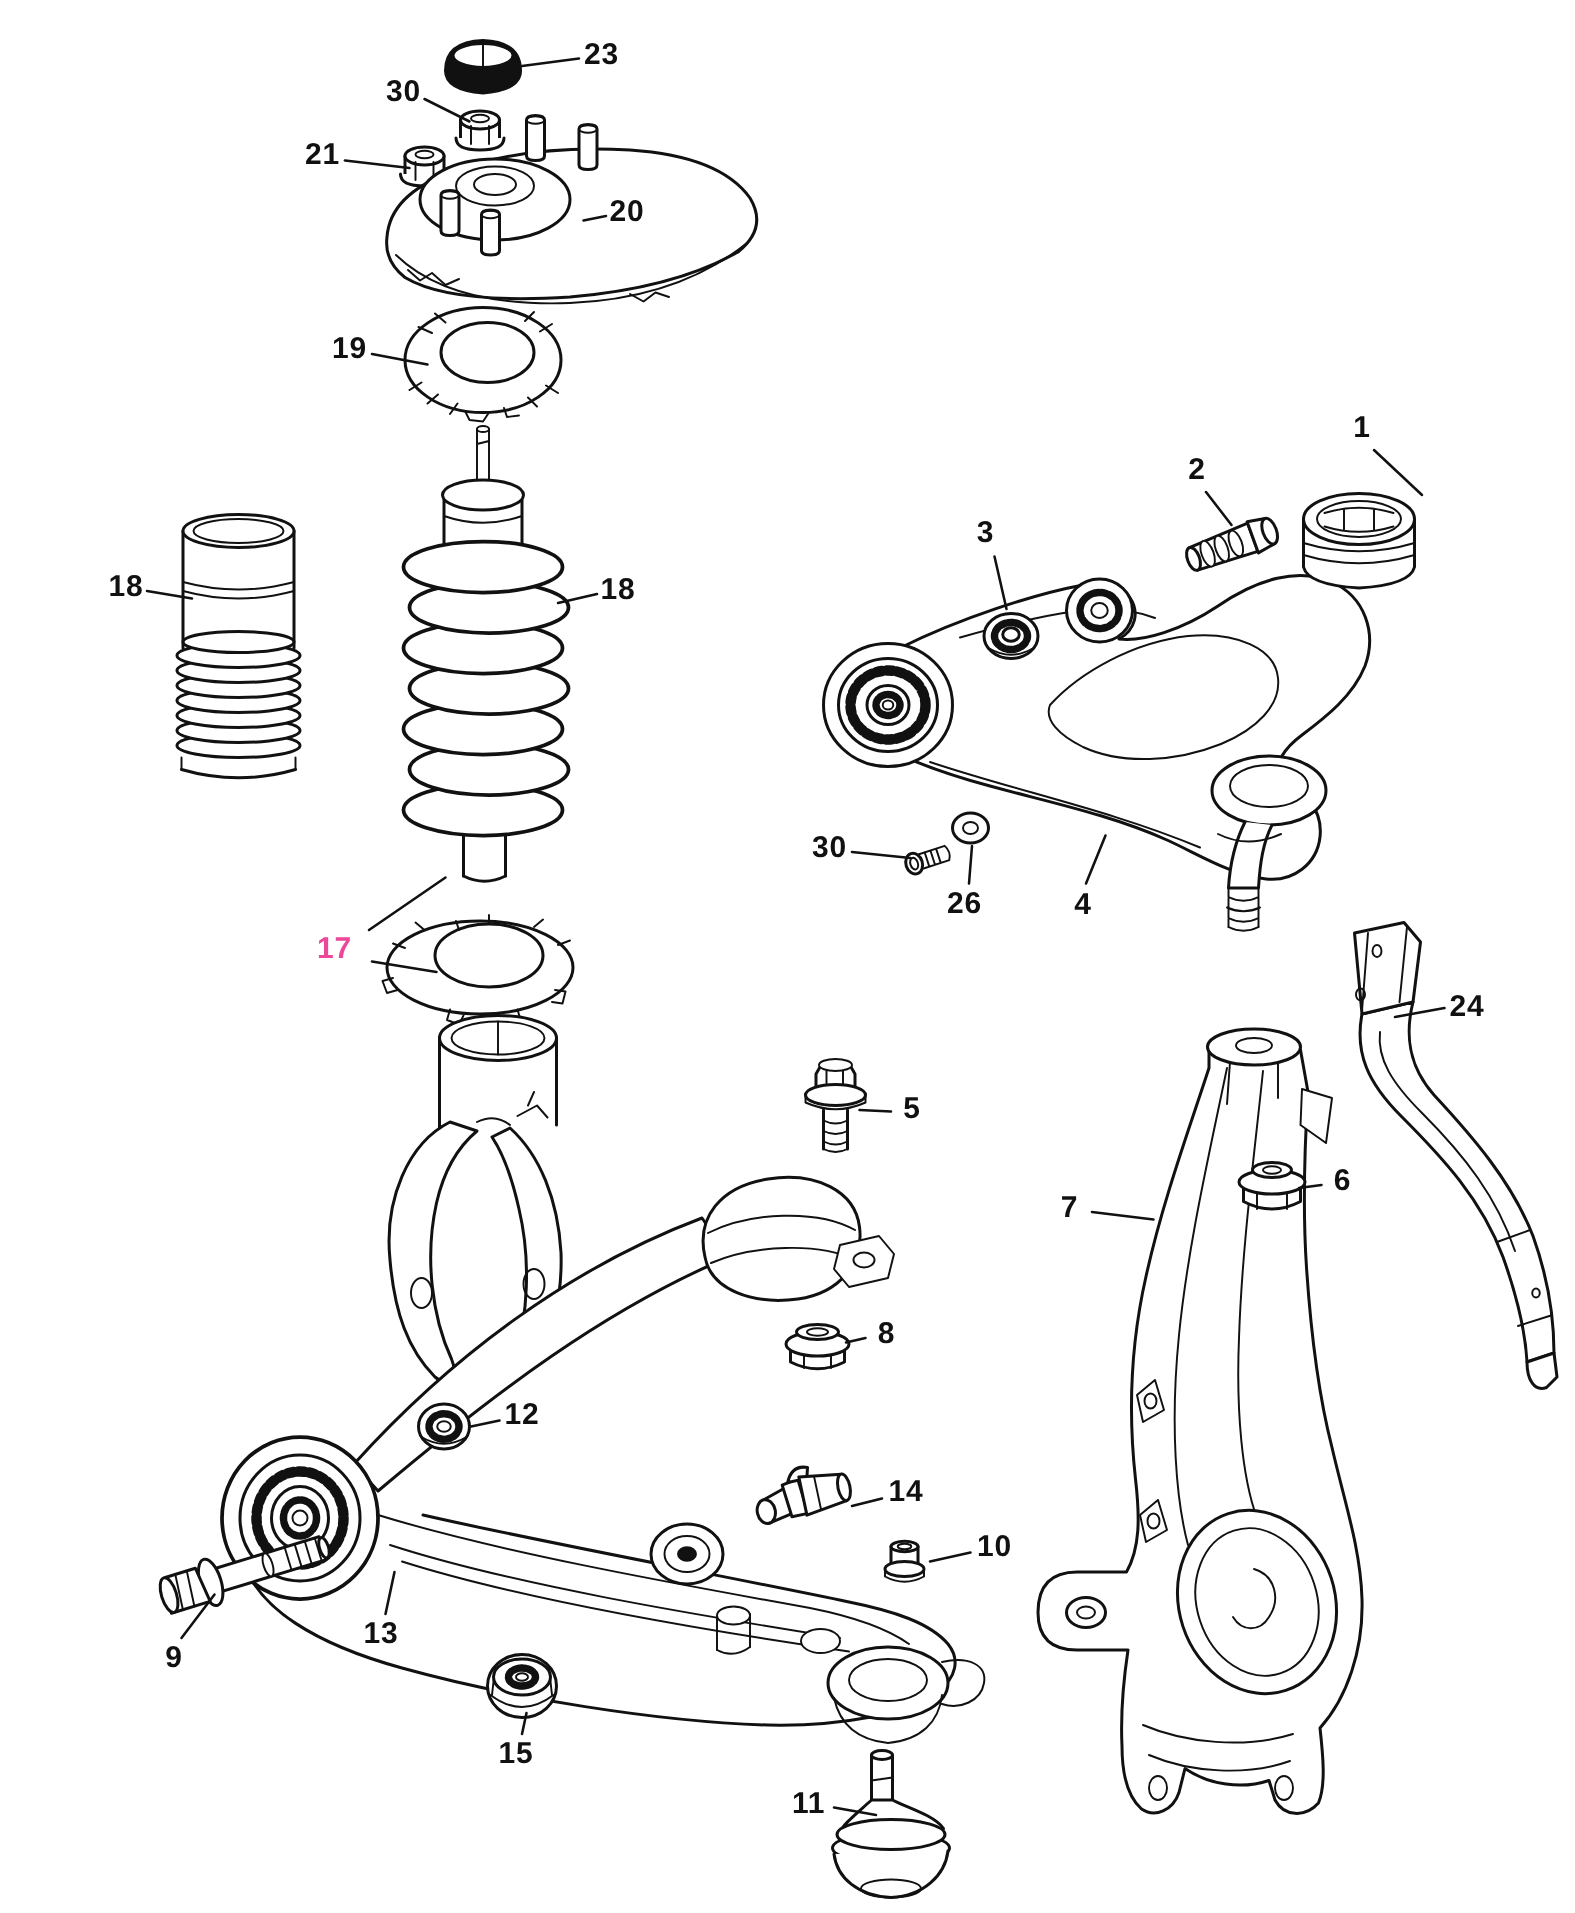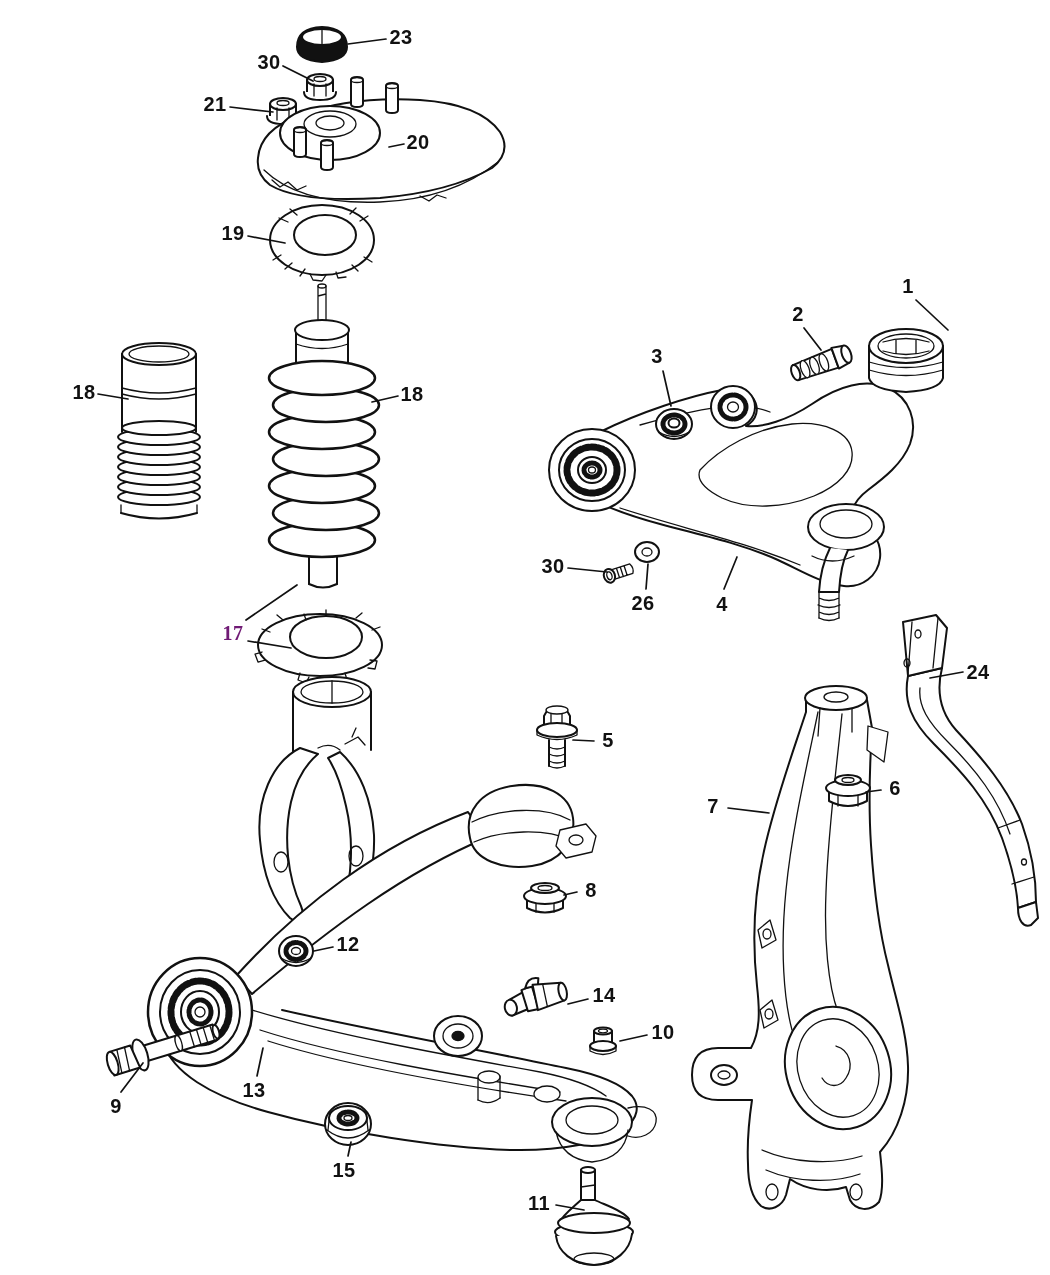--- a/index.html
+++ b/index.html
@@ -367,21 +367,21 @@
       <div class="callout" style="left: 713px; top: 806px; color: rgb(17, 17, 17);">7</div>
       <div class="callout" style="left: 591px; top: 890px; color: rgb(17, 17, 17);">8</div>
       <div class="callout" style="left: 116px; top: 1106px; color: rgb(17, 17, 17);">9</div>
       <div class="callout" style="left: 663px; top: 1032px; color: rgb(17, 17, 17);">10</div>
       <div class="callout" style="left: 539px; top: 1203px; color: rgb(17, 17, 17);">11</div>
       <div class="callout" style="left: 348px; top: 944px; color: rgb(17, 17, 17);">12</div>
       <div class="callout" style="left: 254px; top: 1090px; color: rgb(17, 17, 17);">13</div>
       <div class="callout" style="left: 604px; top: 995px; color: rgb(17, 17, 17);">14</div>
       <div class="callout" style="left: 344px; top: 1170px; color: rgb(17, 17, 17);">15</div>
       <div class="callout" style="left: 412px; top: 394px; color: rgb(17, 17, 17);">18</div>
-      <div class="callout" style="left: 233px; top: 633px; color: #701a75; font-family: Liberation Serif, serif;">17</div>
+      <div class="callout" style="left: 223px; top: 633px; color: #ec4899;">17</div>
       <div class="callout" style="left: 84px; top: 392px; color: rgb(17, 17, 17); text-align: right;">18</div>
       <div class="callout" style="left: 233px; top: 233px; color: rgb(17, 17, 17);">19</div>
       <div class="callout" style="left: 418px; top: 142px; color: rgb(17, 17, 17);">20</div>
       <div class="callout" style="left: 215px; top: 104px; color: rgb(17, 17, 17);">21</div>
       <div class="callout" style="left: 269px; top: 62px; color: rgb(17, 17, 17);">30</div>
       <div class="callout" style="left: 401px; top: 37px; color: rgb(17, 17, 17);">23</div>
       <div class="callout" style="left: 978px; top: 672px; color: rgb(17, 17, 17);">24</div>
       <div class="callout" style="left: 553px; top: 566px; color: rgb(17, 17, 17);">30</div>
       <div class="callout" style="left: 643px; top: 603px; color: rgb(17, 17, 17);">26</div>
     </div>

